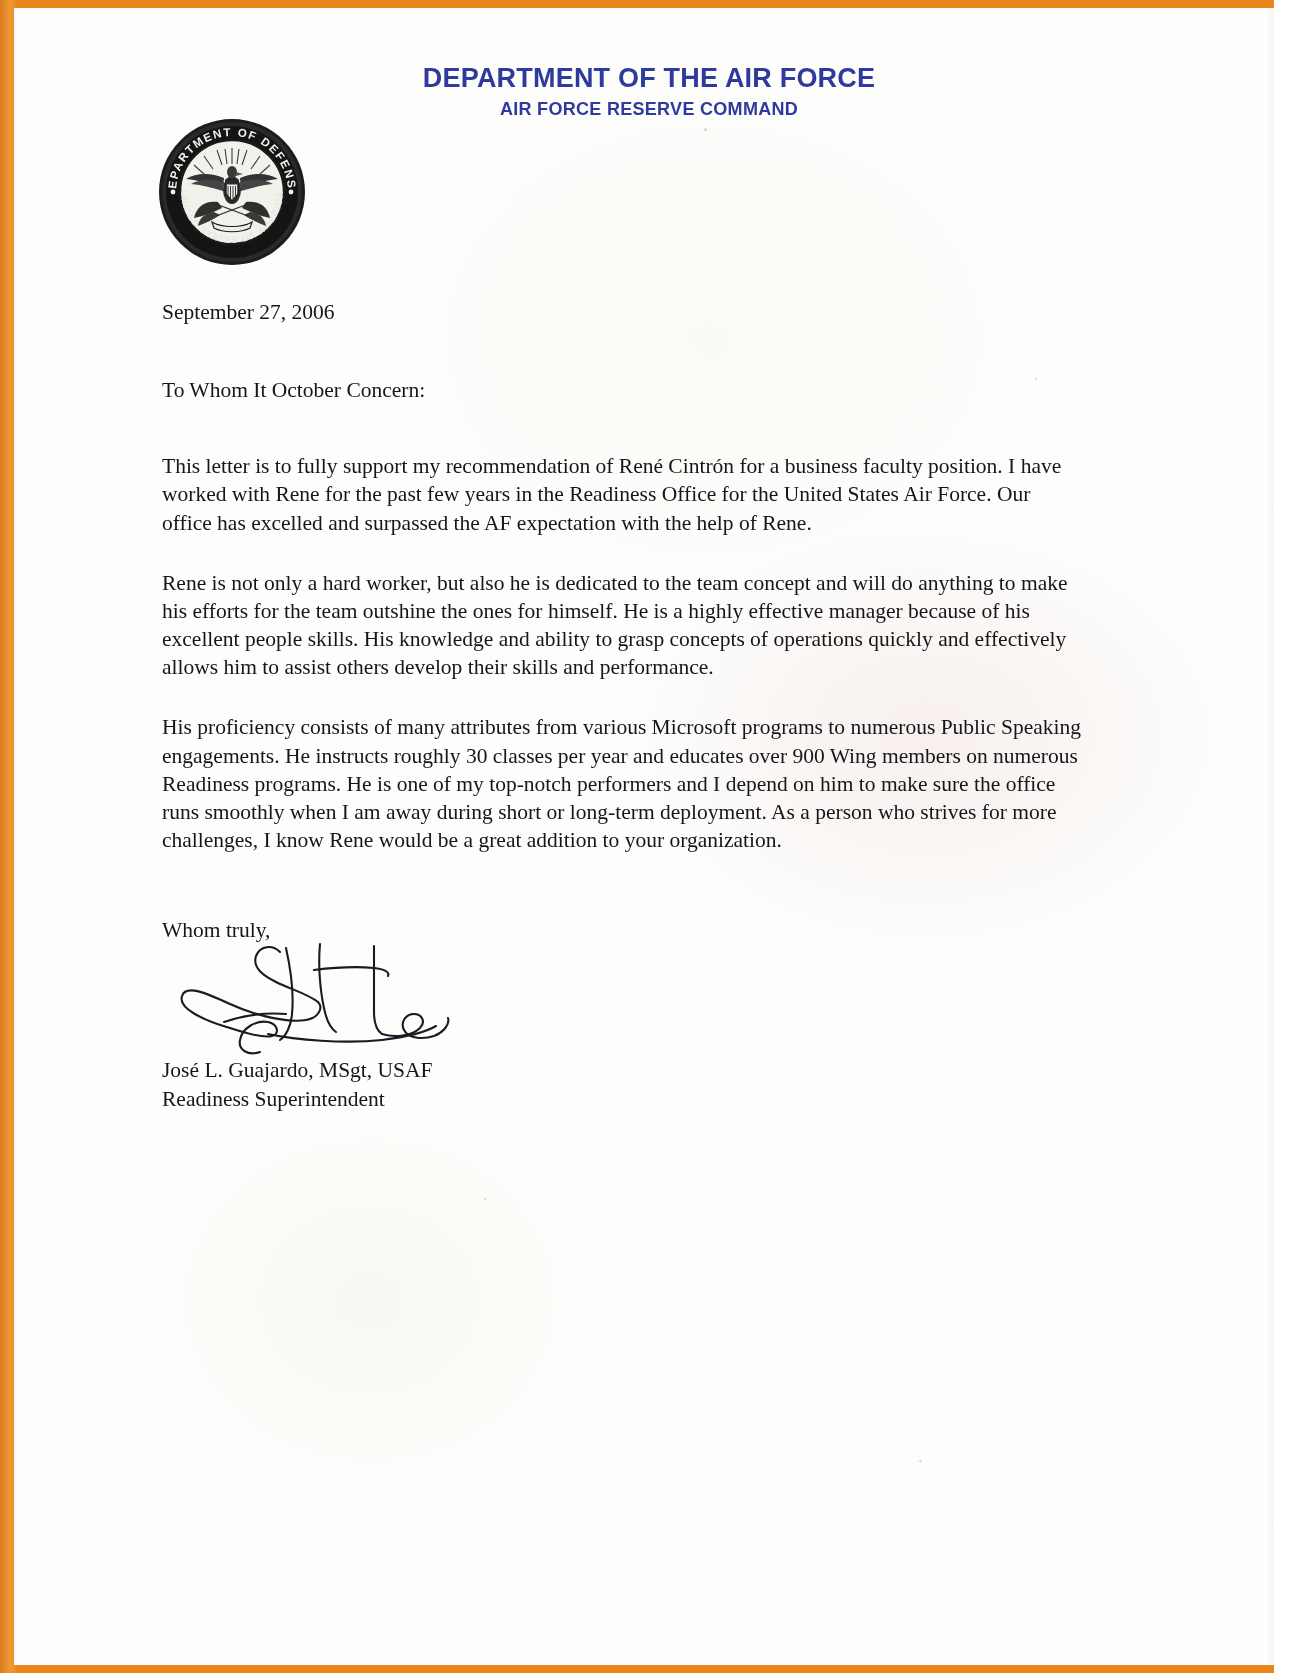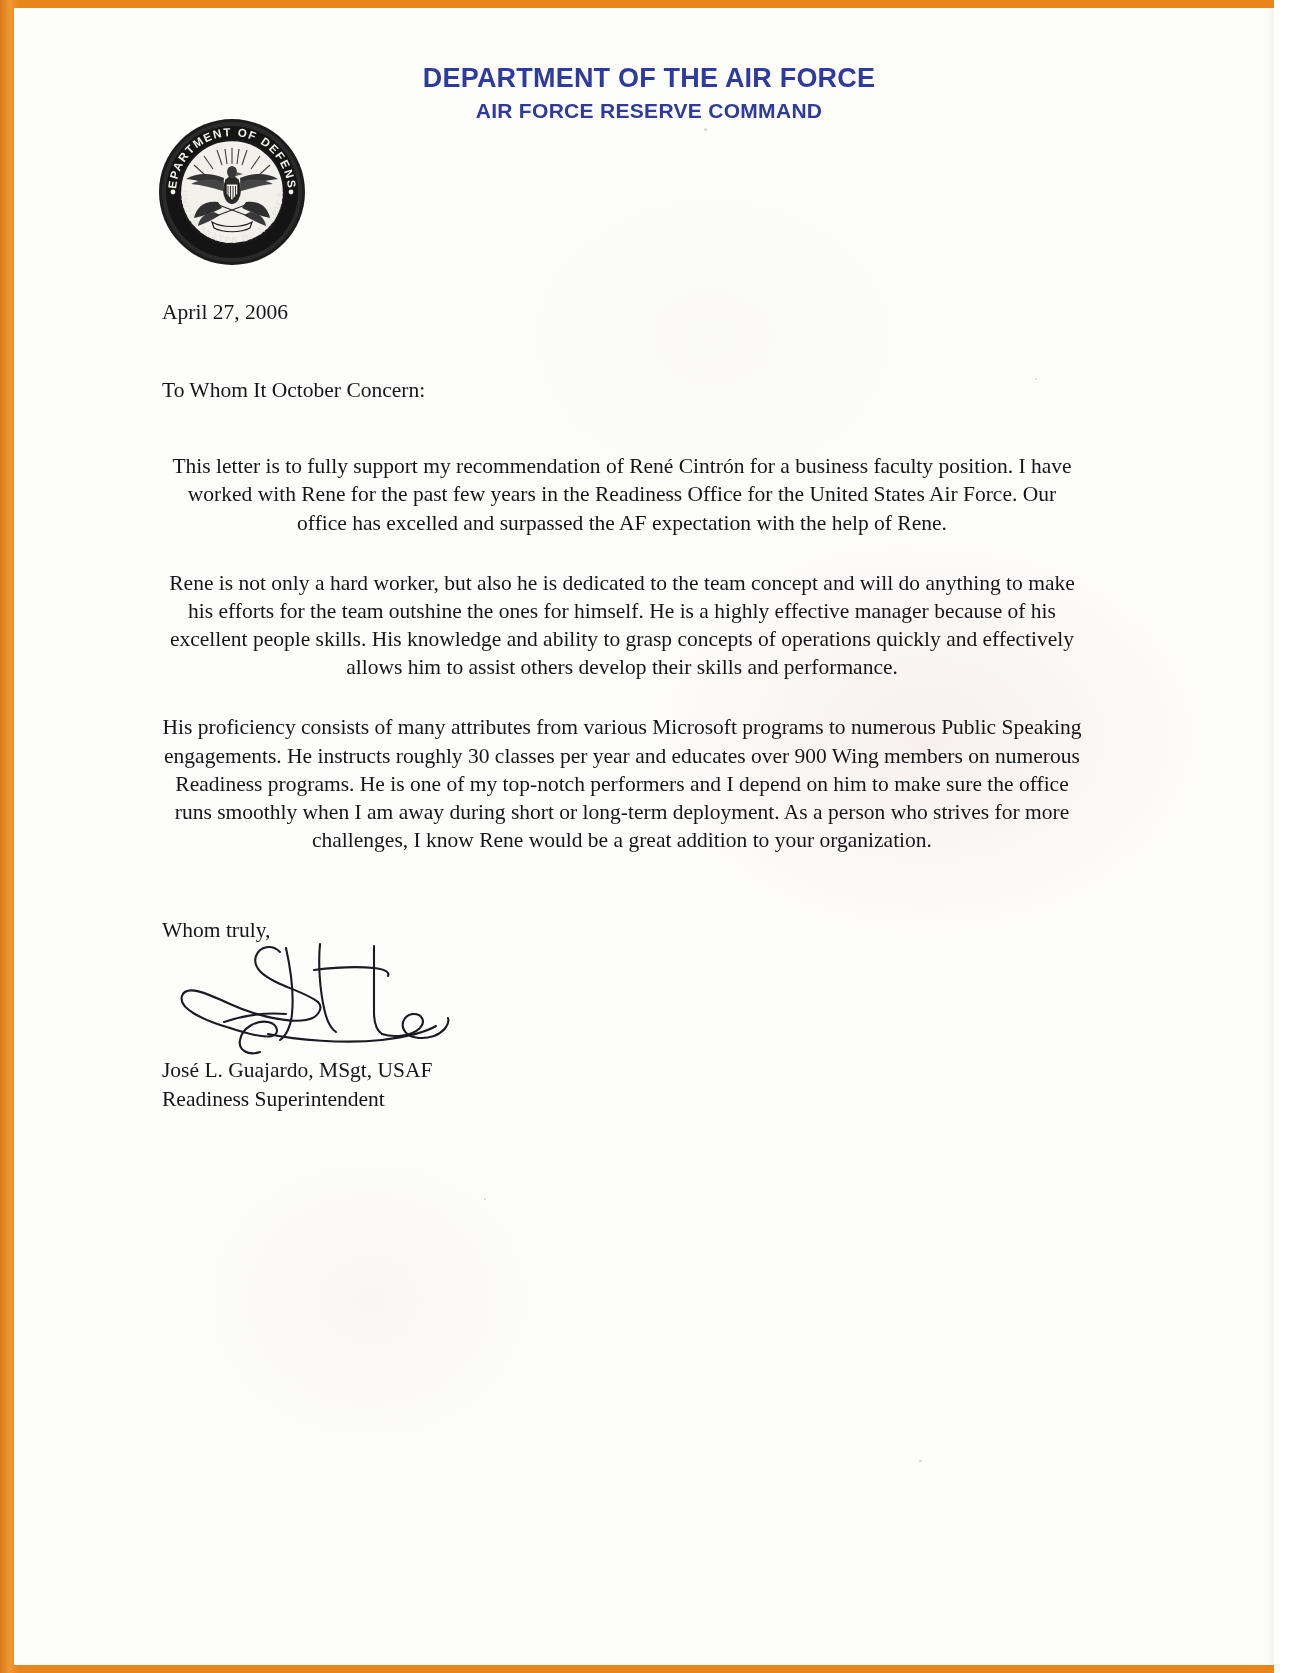--- a/index.html
+++ b/index.html
@@ -74,21 +74,21 @@
     font-family: "Liberation Sans", "DejaVu Sans", sans-serif;
     font-weight: bold;
     font-size: 27px;
     letter-spacing: 0.2px;
     color: #2f3a9e;
     line-height: 1.1;
   }
   .dept-subtitle {
     font-family: "Liberation Sans", "DejaVu Sans", sans-serif;
     font-weight: bold;
-    font-size: 21px;
+    font-size: 18px;
     letter-spacing: 0.3px;
     color: #2f3a9e;
     margin-top: 5px;
   }
 
   
   .seal-wrap {
     position: absolute;
     left: 142px;
     top: 108px;
@@ -104,21 +104,21 @@
     top: 290px;
     width: 920px;
     font-size: 21.5px;
     line-height: 1.31;
     color: #16161a;
   }
   .letter-date { margin: 0 0 50px 0; }
   .letter-salutation { margin: 0 0 48px 0; }
   .letter-para {
     margin: 0 0 32px 0;
-    text-align: center;
+    text-align: left;
   }
   .letter-closing {
     margin: 62px 0 0 0;
   }
 
   
   .signature-wrap {
     position: relative;
     height: 116px;
     width: 420px;
@@ -229,21 +229,21 @@
             <line x1="60" y1="88" x2="92" y2="100"></line>
             <line x1="92" y1="88" x2="60" y2="100"></line>
           </g>
 
           <path d="M 56,106 C 66,112 86,112 96,106 L 94,112 C 85,117 67,117 58,112 Z" fill="#efeee8" stroke="#1d1d1d" stroke-width="1.2"></path>
         </svg>
       </div>
 
       <div class="letter">
 
-        <p class="letter-date">April 27, 2006</p>
+        <p class="letter-date">September 27, 2006</p>
 
         <p class="letter-salutation">To Whom It October Concern:</p>
 
         <p class="letter-para">This letter is to fully support my recommendation of René Cintrón for a business faculty position.  I have worked with Rene for the past few years in the Readiness Office for the United States Air Force.  Our office has excelled and surpassed the AF expectation with the help of Rene.</p>
 
         <p class="letter-para">Rene is not only a hard worker, but also he is dedicated to the team concept and will do anything to make his efforts for the team outshine the ones for himself.  He is a highly effective manager because of his excellent people skills.  His knowledge and ability to grasp concepts of operations quickly and effectively allows him to assist others develop their skills and performance.</p>
 
         <p class="letter-para">His proficiency consists of many attributes from various Microsoft programs to numerous Public Speaking engagements.  He instructs roughly 30 classes per year and educates over 900 Wing members on numerous Readiness programs.  He is one of my top-notch performers and I depend on him to make sure the office runs smoothly when I am away during short or long-term deployment.  As a person who strives for more challenges, I know Rene would be a great addition to your organization.</p>
 
         <p class="letter-closing">Whom truly,</p>

